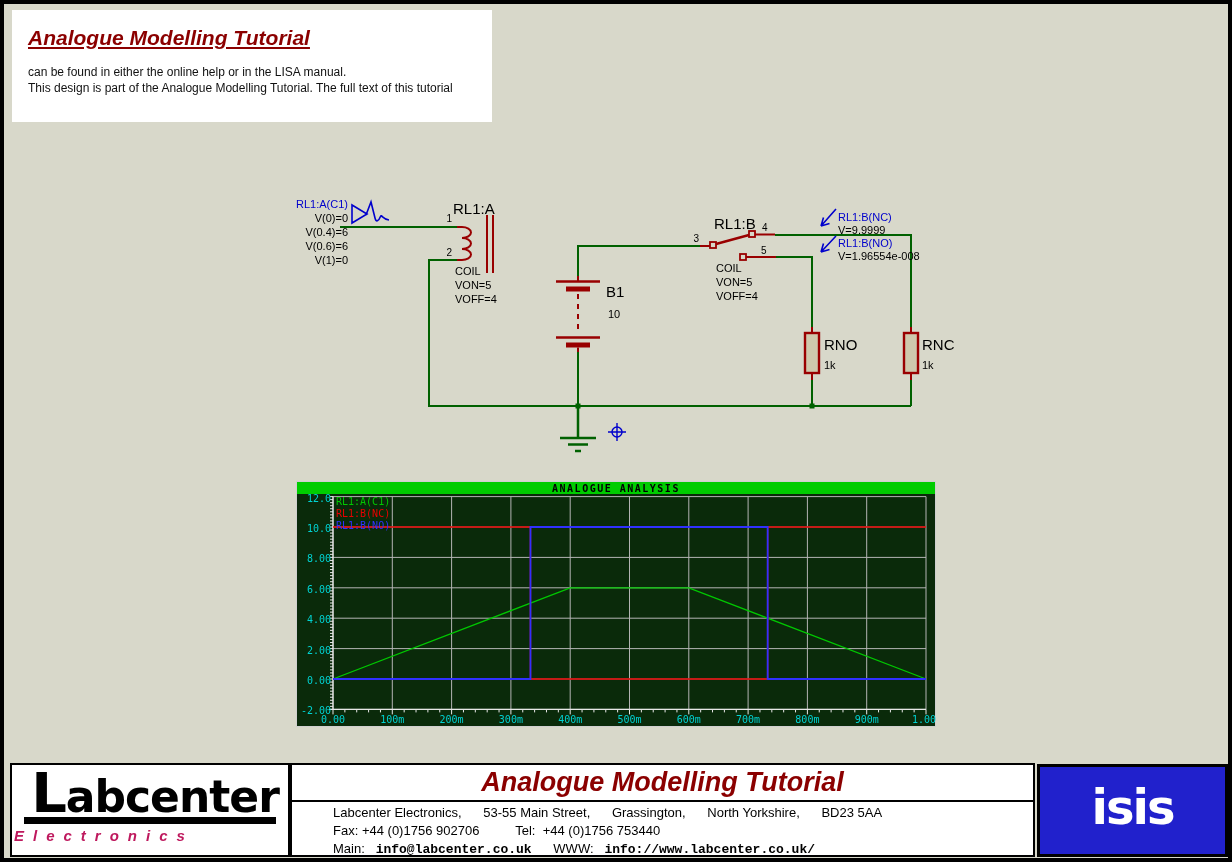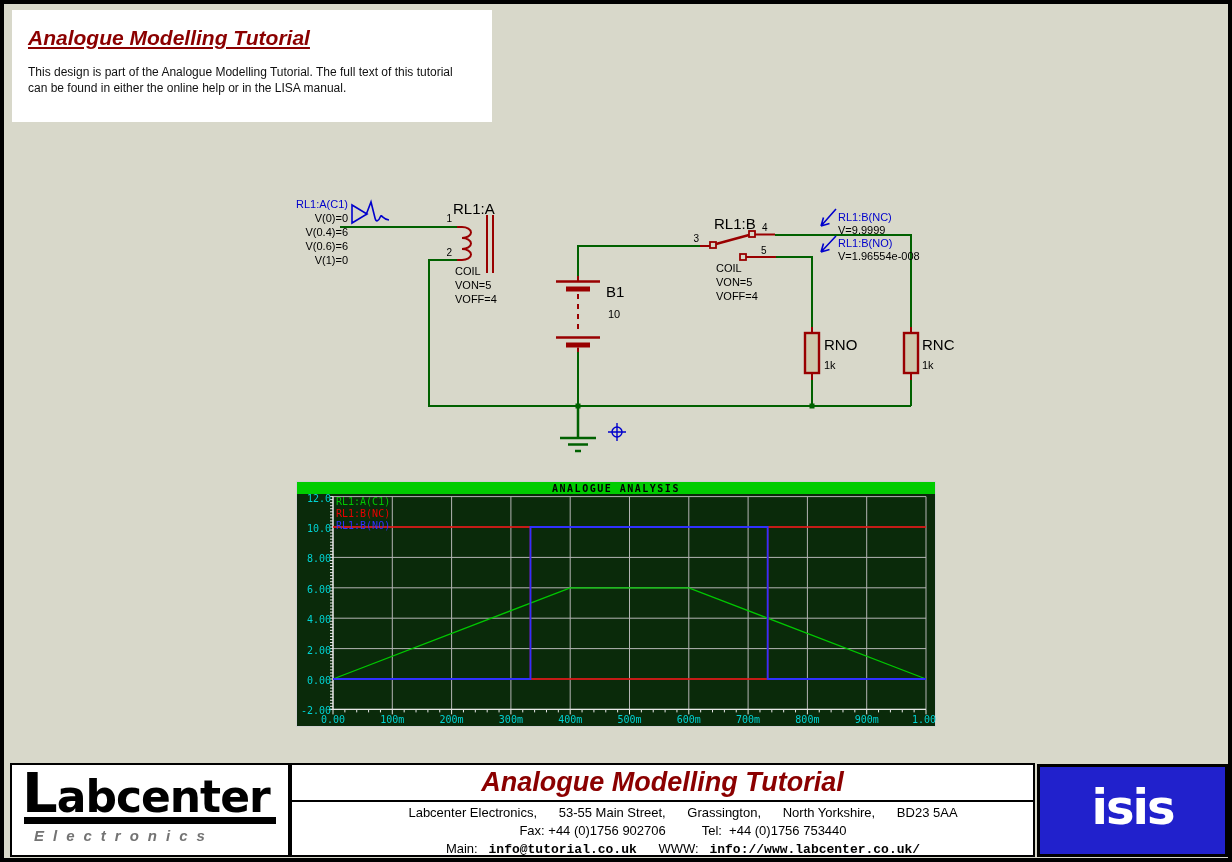--- a/index.html
+++ b/index.html
@@ -23,31 +23,31 @@
 
   
   .graph{position:absolute;left:296px;top:481px;width:640px;height:246px;text-decoration:underline;}
   .graph svg{display:block;}
   .graph text{font-family:"DejaVu Sans Mono",monospace;}
 
   
   .lab-box{position:absolute;left:10px;top:763px;width:280px;height:94px;background:#fff;
            border:2px solid #000;box-sizing:border-box;overflow:hidden;}
   .lab-name{font-family:"DejaVu Sans",sans-serif;font-size:44px;font-weight:bold;
-            letter-spacing:-1px;margin:6px 0 0 10px;color:#000;line-height:44px;}
+            letter-spacing:-1px;margin:6px 0 0 10px;color:#000;line-height:44px;text-align:center;}
   .lab-name::first-letter{font-size:56px;}
   .lab-bar{height:7px;background:#000;width:252px;margin:-2px 0 3px 12px;}
   .lab-sub{font-style:italic;font-weight:bold;font-size:15px;letter-spacing:9px;
-           margin-left:22px;color:#737373;}
+           margin-left:2px;color:#be185d;}
   .ftr-center{position:absolute;left:290px;top:763px;width:745px;height:94px;background:#fff;
               border:2px solid #000;box-sizing:border-box;}
   .ftr-title{position:absolute;left:0;right:0;top:0;height:35px;border-bottom:2px solid #000;
              text-align:center;line-height:35px;font-size:27px;font-weight:bold;font-style:italic;
              color:#8b0000;}
-  .ftr-lines{position:absolute;left:0;right:0;top:39px;text-align:center;font-size:13px;color:#000;padding-left:41px;}
+  .ftr-lines{position:absolute;left:0;right:0;top:39px;text-align:left;font-size:13px;color:#000;padding-left:41px;}
   .ftr-lines div{line-height:18px;white-space:pre;}
   .mono{font-family:"Liberation Mono",monospace;font-weight:bold;}
   .isis-box{position:absolute;left:1037px;top:764px;width:191px;height:93px;background:#2121cc;
             border:3px solid #000;box-sizing:border-box;text-align:center;}
   .isis-text{font-family:"DejaVu Sans",sans-serif;font-weight:bold;font-size:48px;color:#fff;
              line-height:80px;letter-spacing:-2px;}
 </style>
 </head>
 <body>
 
@@ -159,22 +159,22 @@
 
     <text class="ref" x="824" y="350">RNO</text>
     <text class="prop" x="824" y="369">1k</text>
     <text class="ref" x="922" y="350">RNC</text>
     <text class="prop" x="922" y="369">1k</text>
   </svg>
 
   <div class="note">
     <div class="note-title">Analogue Modelling Tutorial</div>
     <div class="note-body">
+      <div>can be found in either the online help or in the LISA manual.</div>
       <div>This design is part of the Analogue Modelling Tutorial. The full text of this tutorial</div>
-      <div>can be found in either the online help or in the LISA manual.</div>
     </div>
   </div>
 
   <div class="graph">
     <svg id="graph-svg" width="640" height="246" viewBox="0 0 640 246">
         <rect x="0.5" y="0.5" width="639" height="245" fill="#0a2a0a" stroke="#cfcfcf"></rect>
         <line x1="37" y1="15.600000000000023" x2="37" y2="228.4" stroke="#b4b4b4" stroke-width="1"></line>
         <line x1="96.30000000000001" y1="15.600000000000023" x2="96.30000000000001" y2="228.4" stroke="#b4b4b4" stroke-width="1"></line>
         <line x1="155.60000000000002" y1="15.600000000000023" x2="155.60000000000002" y2="228.4" stroke="#b4b4b4" stroke-width="1"></line>
         <line x1="214.9" y1="15.600000000000023" x2="214.9" y2="228.4" stroke="#b4b4b4" stroke-width="1"></line>
@@ -351,21 +351,21 @@
     <div class="lab-name">Labcenter</div>
     <div class="lab-bar"></div>
     <div class="lab-sub">Electronics</div>
   </div>
 
   <div class="ftr-center">
     <div class="ftr-title">Analogue Modelling Tutorial</div>
     <div class="ftr-lines">
       <div>Labcenter Electronics,      53-55 Main Street,      Grassington,      North Yorkshire,      BD23 5AA</div>
       <div>Fax: +44 (0)1756 902706          Tel:  +44 (0)1756 753440</div>
-      <div><span>Main:</span><span>   </span><span class="mono">info@tutorial.co.uk</span><span>      </span><span>WWW:</span><span>   </span><span class="mono">info://www.labcenter.co.uk/</span></div>
+      <div><span>Main:</span><span>   </span><span class="mono">info@labcenter.co.uk</span><span>      </span><span>WWW:</span><span>   </span><span class="mono">info://www.labcenter.co.uk/</span></div>
     </div>
   </div>
 
   <div class="isis-box">
     <div class="isis-text">isis</div>
   </div>
 
   <div class="frame"></div>
 </div>
 

